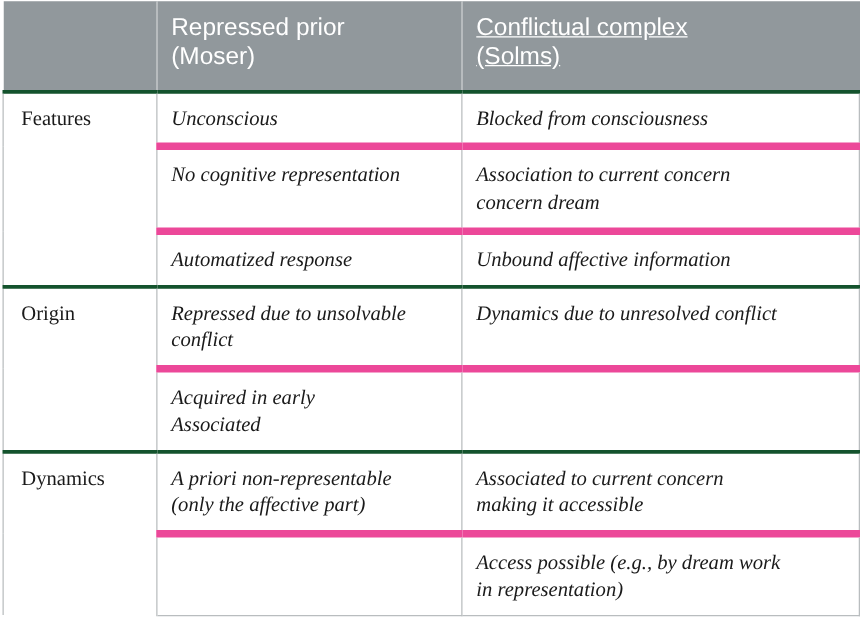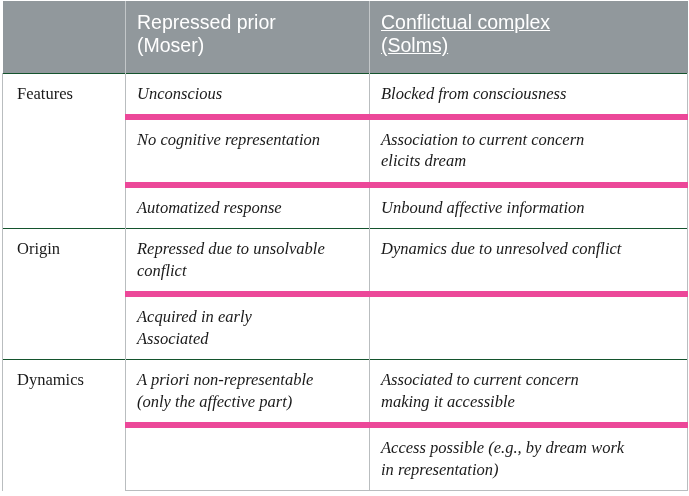--- a/index.html
+++ b/index.html
@@ -81,21 +81,21 @@
   }
 
   tbody td.group-cell {
     border-left: 1px solid #b9bdbf;
     border-right: 1px solid #b9bdbf;
     font-size: 16.5px;
     padding-left: 14px;
   }
 
   tbody tr.grp-start > td {
-    border-top: 1px solid #14532d;
+    border-top: 3px solid #14532d;
   }
 
   tbody tr:last-child > td {
     border-bottom: 1px solid #b9bdbf;
   }
 
   tbody td .ln {
     display: block;
     white-space: pre;
     font-style: italic;
@@ -141,21 +141,21 @@
           <span class="ln"></span>
         </td>
       </tr>
       <tr>
         <td>
           <span class="ln">No cognitive representation</span>
           <span class="ln"></span>
         </td>
         <td>
           <span class="ln">Association to current concern</span>
-          <span class="ln">elicits dream</span>
+          <span class="ln">concern dream</span>
         </td>
       </tr>
       <tr>
         <td>
           <span class="ln">Automatized response</span>
           <span class="ln"></span>
         </td>
         <td>
           <span class="ln">Unbound affective information</span>
           <span class="ln"></span>

